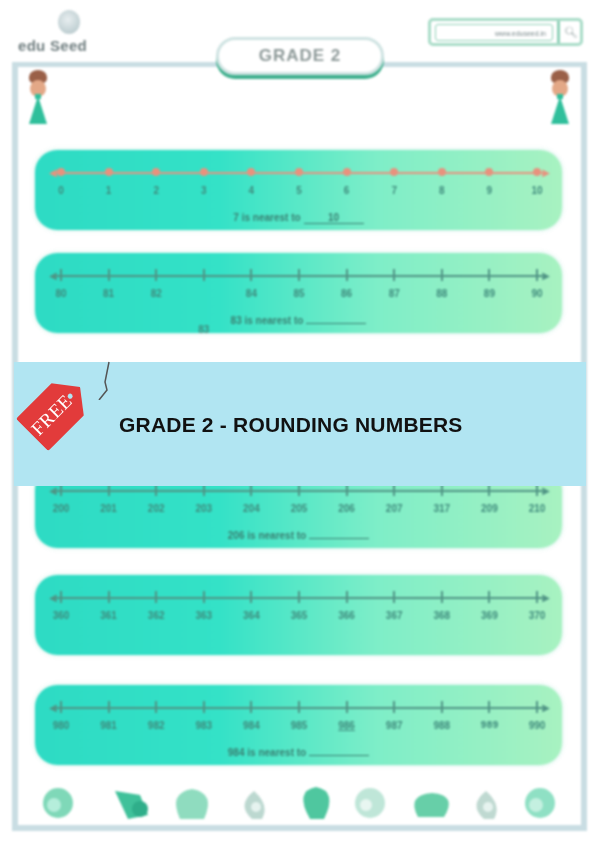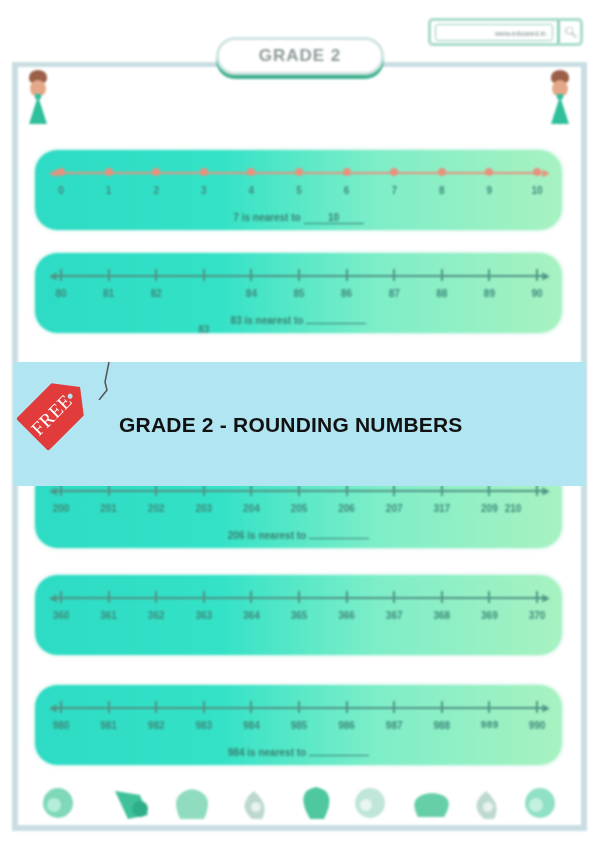--- a/index.html
+++ b/index.html
@@ -67,20 +67,24 @@
   .tag-string { position:absolute; left:85px; top:360px; z-index:6; }
 
   
   .shells { position:absolute; left:40px; top:785px; width:520px; height:40px; }
 </style>
 </head>
 <body>
 
 <div class="page">
 
+  <div class="logo">
+    <div class="logo-bulb"></div>
+    <div class="logo-text">edu Seed</div>
+  </div>
 
   <div class="url-box">
     <div class="url-field">www.eduseed.in</div>
     <div class="url-divider"></div>
     <div class="url-search">🔍︎</div>
   </div>
 
   <div class="frame"></div>
 
   <div class="grade-pill">
@@ -176,21 +180,21 @@
         <div class="nl-label" style="left: 264px;">205</div>
         <div class="nl-tick" style="left: 310.6px; background: rgb(79, 147, 132);"></div>
         <div class="nl-label" style="left: 311.6px;">206</div>
         <div class="nl-tick" style="left: 358.2px; background: rgb(79, 147, 132);"></div>
         <div class="nl-label" style="left: 359.2px;">207</div>
         <div class="nl-tick" style="left: 405.8px; background: rgb(79, 147, 132);"></div>
         <div class="nl-label" style="left: 406.8px;">317</div>
         <div class="nl-tick" style="left: 453.4px; background: rgb(79, 147, 132);"></div>
         <div class="nl-label" style="left: 454.4px;">209</div>
         <div class="nl-tick" style="left: 501px; background: rgb(79, 147, 132);"></div>
-        <div class="nl-label" style="left: 478px;">210</div>
+        <div class="nl-label" style="left: 502px;">210</div>
         <div class="nl-question"><span>206 is nearest to</span><span class="blank"></span></div>
       </div>
       <div class="card" style="top: 575px;">
         <div class="nl-line" style="background: rgb(79, 147, 132);"></div>
         <div class="arrow-l" style="color: rgb(79, 147, 132);">◀</div>
         <div class="arrow-r" style="color: rgb(79, 147, 132);">▶</div>
         <div class="nl-tick" style="left: 25px; background: rgb(79, 147, 132);"></div>
         <div class="nl-label" style="left: 26px;">360</div>
         <div class="nl-tick" style="left: 72.6px; background: rgb(79, 147, 132);"></div>
         <div class="nl-label" style="left: 73.6px;">361</div>
@@ -223,21 +227,21 @@
         <div class="nl-label" style="left: 73.6px;">981</div>
         <div class="nl-tick" style="left: 120.2px; background: rgb(79, 147, 132);"></div>
         <div class="nl-label" style="left: 121.2px;">982</div>
         <div class="nl-tick" style="left: 167.8px; background: rgb(79, 147, 132);"></div>
         <div class="nl-label" style="left: 168.8px;">983</div>
         <div class="nl-tick" style="left: 215.4px; background: rgb(79, 147, 132);"></div>
         <div class="nl-label" style="left: 216.4px;">984</div>
         <div class="nl-tick" style="left: 263px; background: rgb(79, 147, 132);"></div>
         <div class="nl-label" style="left: 264px;">985</div>
         <div class="nl-tick" style="left: 310.6px; background: rgb(79, 147, 132);"></div>
-        <div class="nl-label" style="left: 311.6px;">986</div>
+        <div class="nl-label" style="left: 311.6px; text-decoration: underline;">986</div>
         <div class="nl-tick" style="left: 358.2px; background: rgb(79, 147, 132);"></div>
         <div class="nl-label" style="left: 359.2px;">987</div>
         <div class="nl-tick" style="left: 405.8px; background: rgb(79, 147, 132);"></div>
         <div class="nl-label" style="left: 406.8px;">988</div>
         <div class="nl-tick" style="left: 453.4px; background: rgb(79, 147, 132);"></div>
         <div class="nl-label" style="left: 454.4px; font-family: Liberation Mono, monospace;">989</div>
         <div class="nl-tick" style="left: 501px; background: rgb(79, 147, 132);"></div>
         <div class="nl-label" style="left: 502px;">990</div>
         <div class="nl-question"><span>984 is nearest to</span><span class="blank"></span></div>
       </div>

